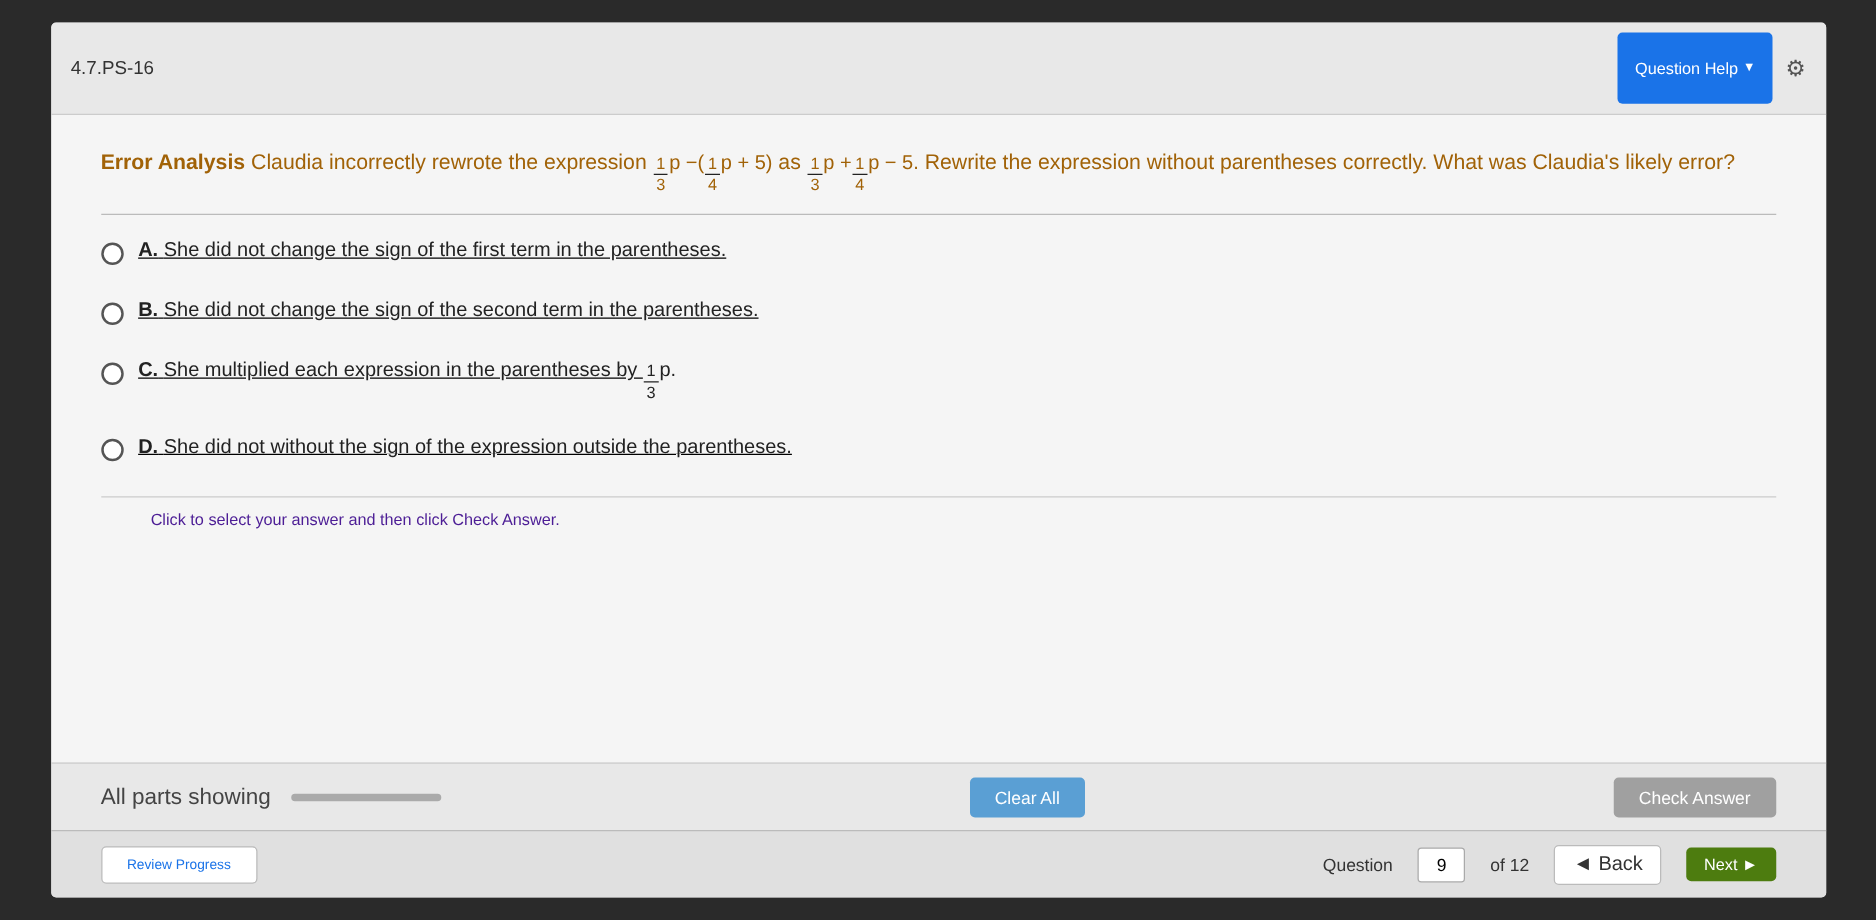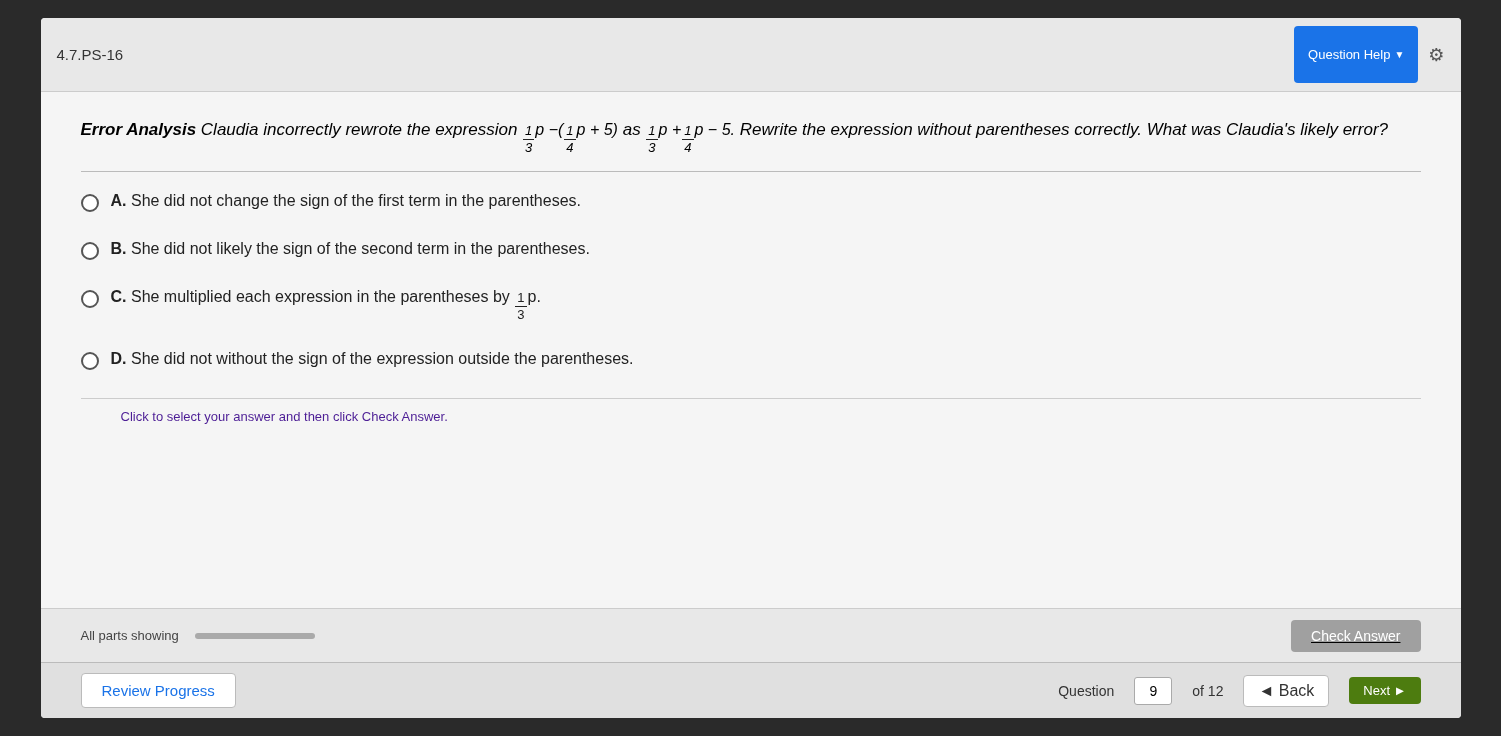--- a/index.html
+++ b/index.html
@@ -78,23 +78,22 @@
       padding: 24px 40px 16px 40px;
       overflow-y: auto;
       background: #f5f5f5;
     }
     
     .question-block {
       margin-bottom: 16px;
     }
     .question-text {
       font-size: 17px;
-      color: #000000;
+      color: #a16207;
       line-height: 1.6;
-      font-style: italic;
     }
     .question-text strong {
       font-weight: 700;
     }
     .math-inline {
       display: inline-flex;
       align-items: baseline;
       font-size: 16px;
     }
     .frac {
@@ -119,20 +118,21 @@
       border: none;
       border-top: 1px solid #bbb;
       margin: 12px 0 20px 0;
       position: relative;
     }
     
     .choices-list {
       list-style: none;
       padding: 0;
       margin: 0 0 24px 0;
+      text-decoration: underline;
     }
     .choice-item {
       display: flex;
       align-items: flex-start;
       margin-bottom: 28px;
       cursor: pointer;
       font-size: 16px;
       color: #222;
       gap: 12px;
     }
@@ -166,21 +166,21 @@
       padding: 10px 40px;
       display: flex;
       align-items: center;
       justify-content: space-between;
       min-height: 54px;
     }
     .footer-left {
       display: flex;
       align-items: center;
       gap: 16px;
-      font-size: 13px;
+      font-size: 18px;
       color: #444;
     }
     .parts-bar {
       width: 120px;
       height: 6px;
       background: #aaa;
       border-radius: 3px;
     }
     .clear-all-btn {
       background: #5a9fd4;
@@ -209,21 +209,21 @@
       display: flex;
       align-items: center;
       justify-content: space-between;
       min-height: 54px;
     }
     .review-progress-btn {
       background: white;
       border: 1px solid #bbb;
       padding: 8px 20px;
       border-radius: 4px;
-      font-size: 15px;
+      font-size: 11px;
       color: #1a73e8;
       cursor: pointer;
       font-weight: 500;
     }
     .pagination-area {
       display: flex;
       align-items: center;
       gap: 20px;
       font-size: 14px;
       color: #333;
@@ -263,21 +263,20 @@
     }
     .footer-center {
       display: flex;
       align-items: center;
       justify-content: center;
       flex: 1;
     }
     .footer-right {
       display: flex;
       align-items: center;
-      text-decoration: underline;
     }
   </style>
 </head>
 <body>
 
 <div class="screen">
   <div class="main-card">
 
     <div class="top-bar">
       <span class="problem-id">4.7.PS-16</span>
@@ -334,21 +333,21 @@
           <span>
             <span class="choice-label-letter">A.</span>
             <span>She did not change the sign of the first term in the parentheses.</span>
           </span>
         </li>
 
         <li class="choice-item">
           <span class="choice-radio"></span>
           <span>
             <span class="choice-label-letter">B.</span>
-            <span>She did not likely the sign of the second term in the parentheses.</span>
+            <span>She did not change the sign of the second term in the parentheses.</span>
           </span>
         </li>
 
         <li class="choice-item">
           <span class="choice-radio"></span>
           <span>
             <span class="choice-label-letter">C.</span>
             <span> She multiplied each expression in the parentheses by </span>
             <span class="math-inline">
               <span class="frac">
@@ -372,20 +371,23 @@
       <div class="instruction-bar">
         <span>Click to select your answer and then click Check Answer.</span>
       </div>
     </div>
 
     <div class="footer-bar">
       <div class="footer-left">
         <span>All parts showing</span>
         <div class="parts-bar"></div>
       </div>
+      <div class="footer-center">
+        <button class="clear-all-btn">Clear All</button>
+      </div>
       <div class="footer-right">
         <button class="check-answer-btn">Check Answer</button>
       </div>
     </div>
 
     <div class="bottom-nav">
       <button class="review-progress-btn">Review Progress</button>
       <div class="pagination-area">
         <span>Question</span>
         <input class="question-num-input" type="text" value="9" style="">

